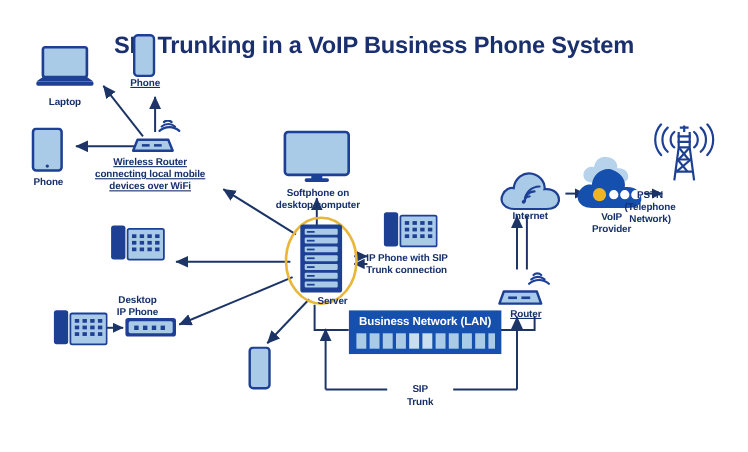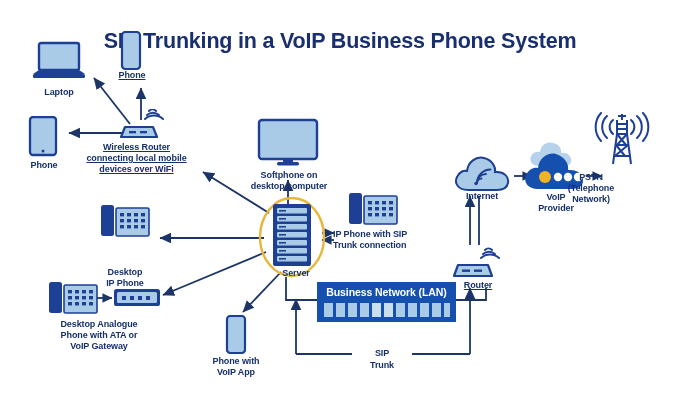--- a/index.html
+++ b/index.html
@@ -178,23 +178,20 @@
       <rect x="1" y="1" width="46" height="17" rx="2.6" fill="#1d3f94"></rect>
       <rect x="4" y="4" width="40" height="11" rx="1.6" fill="#a9cbe8"></rect>
       <g fill="#1d3f94">
         <rect x="9" y="8" width="4" height="4"></rect>
         <rect x="17" y="8" width="4" height="4"></rect>
         <rect x="25" y="8" width="4" height="4"></rect>
         <rect x="33" y="8" width="4" height="4"></rect>
       </g>
     </svg>
   </div>
-  <div class="lbl" style="left:36px;top:319px;width:126px;">Desktop Analogue
-Phone with ATA or
-VoIP Gateway</div>
 
   <div class="node icn" style="left:257px;top:118px;">
     <svg width="62" height="50" viewBox="0 0 62 50">
       <rect x="2" y="2" width="58" height="39" rx="3" fill="#a9cbe8" stroke="#1d3f94" stroke-width="2.4"></rect>
       <rect x="26" y="41" width="10" height="4" fill="#1d3f94"></rect>
       <rect x="20" y="44" width="22" height="3.4" rx="1.6" fill="#1d3f94"></rect>
     </svg>
   </div>
   <div class="lbl" style="left:236px;top:170px;width:106px;">Softphone on
 desktop computer</div>
@@ -221,21 +218,21 @@
         <rect x="7" y="7" width="7" height="1.6"></rect>
         <rect x="7" y="15" width="7" height="1.6"></rect>
         <rect x="7" y="23" width="7" height="1.6"></rect>
         <rect x="7" y="31" width="7" height="1.6"></rect>
         <rect x="7" y="39" width="7" height="1.6"></rect>
         <rect x="7" y="47" width="7" height="1.6"></rect>
         <rect x="7" y="55" width="7" height="1.6"></rect>
       </g>
     </svg>
   </div>
-  <div class="lbl" style="left:260px;top:268px;width:72px;">Server</div>
+  <div class="lbl" style="left:244px;top:268px;width:72px;text-align:right;">Server</div>
 
   <div class="node icn" style="left:348px;top:192px;">
     <svg width="50" height="34" viewBox="0 0 50 34">
       <rect x="1" y="1" width="13" height="31" rx="2.5" fill="#1d3f94"></rect>
       <rect x="16" y="4" width="33" height="28" rx="1.6" fill="#a9cbe8" stroke="#1d3f94" stroke-width="1.6"></rect>
       <g fill="#1d3f94">
         <rect x="20" y="9" width="4" height="3.4"></rect>
           <rect x="27" y="9" width="4" height="3.4"></rect>
           <rect x="34" y="9" width="4" height="3.4"></rect>
           <rect x="41" y="9" width="4" height="3.4"></rect>
@@ -252,22 +249,20 @@
   </div>
   <div class="lbl" style="left:333px;top:229px;width:100px;text-align:left;">IP Phone with SIP
 Trunk connection</div>
 
   <div class="node icn" style="left:224px;top:315px;">
     <svg width="24" height="40" viewBox="0 0 24 40">
       <rect x="3" y="1" width="18" height="37" rx="3.2" fill="#a9cbe8" stroke="#1d3f94" stroke-width="2.2"></rect>
       <rect x="7" y="5" width="10" height="2" rx="1" fill="#a9cbe8"></rect>
     </svg>
   </div>
-  <div class="lbl" style="left:200px;top:356px;width:72px;">Phone with
-VoIP App</div>
 
   <div class="node icn" style="left:317px;top:282px;">
     <svg width="139" height="40" viewBox="0 0 139 40">
       <rect x="0" y="0" width="139" height="40" fill="#1550ae"></rect>
       <g fill="#a9cbe8">
         <rect x="7" y="21" width="9" height="14"></rect>
         <rect x="19" y="21" width="9" height="14"></rect>
         <rect x="31" y="21" width="9" height="14"></rect>
         <rect x="43" y="21" width="9" height="14"></rect>
       </g>

